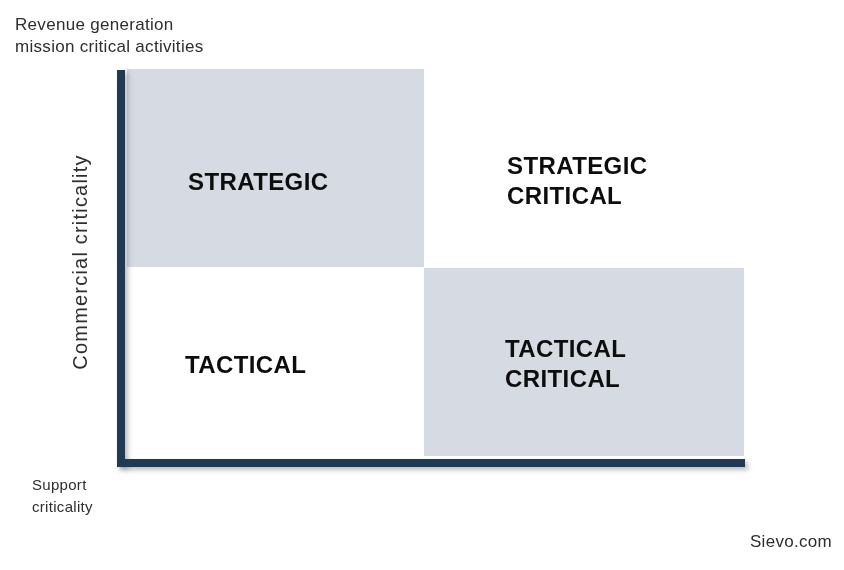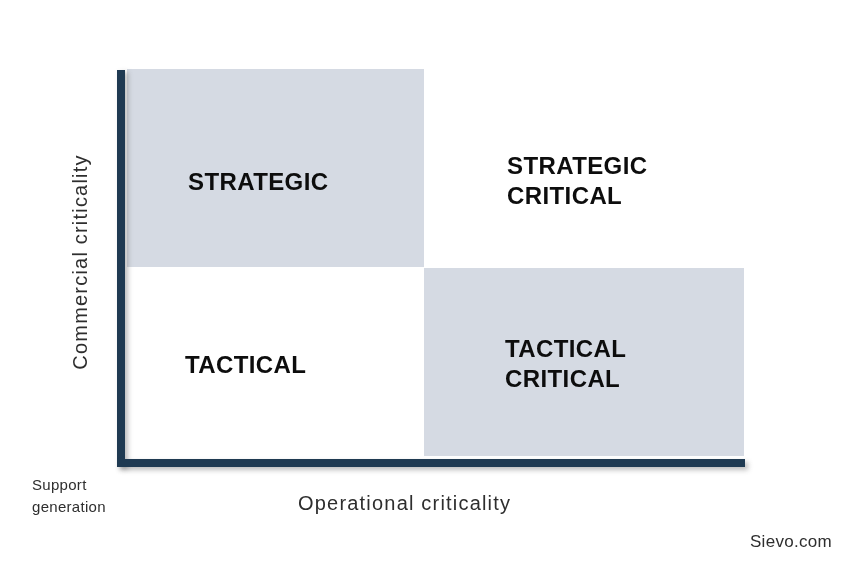--- a/index.html
+++ b/index.html
@@ -103,20 +103,24 @@
     font-size: 17px;
     color: var(--caption-color);
     letter-spacing: 0.3px;
   }
 </style>
 </head>
 <body>
 
 <div class="canvas">
 
+  <div class="annot annot-top-left">
+    <div>Revenue generation</div>
+    <div>mission critical activities</div>
+  </div>
 
   <div class="quad quad-strategic filled"></div>
   <div class="quad quad-strategic-critical"></div>
   <div class="quad quad-tactical"></div>
   <div class="quad quad-tactical-critical filled"></div>
 
   <div class="y-axis-line"></div>
   <div class="x-axis-line"></div>
 
   <div class="qlabel qlabel-strategic">
@@ -128,22 +132,21 @@
   </div>
   <div class="qlabel qlabel-tactical">
     <div>TACTICAL</div>
   </div>
   <div class="qlabel qlabel-tactical-critical">
     <div>TACTICAL</div>
     <div>CRITICAL</div>
   </div>
 
   <div class="axis-title y-axis-title">Commercial criticality</div>
-  <div class="axis-title x-axis-title">Operational criticality</div>
 
   <div class="annot annot-bottom-left">
     <div>Support</div>
-    <div>generation</div>
+    <div>criticality</div>
   </div>
 
   <div class="brand">Sievo.com</div>
 
 </div>
 
 </body></html>

